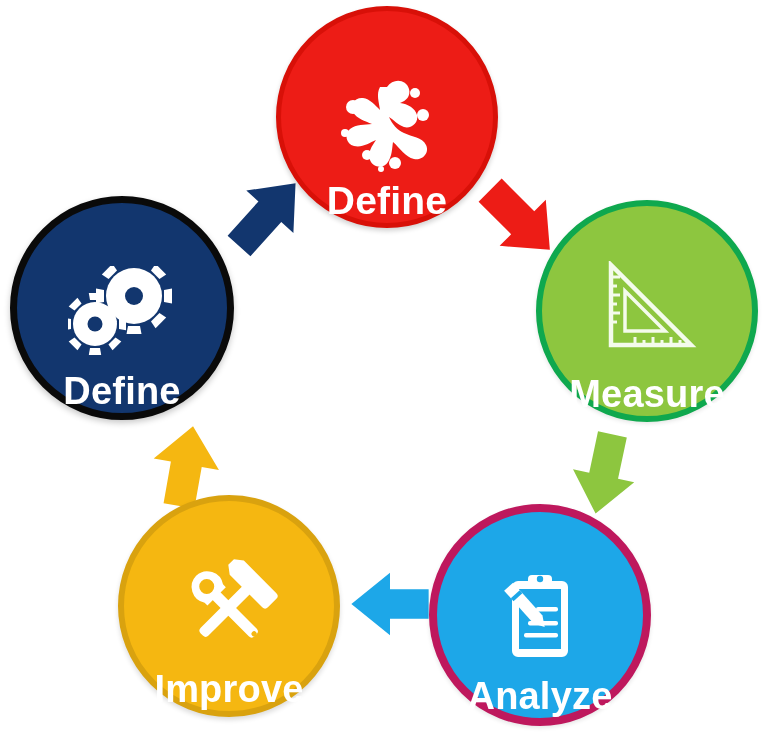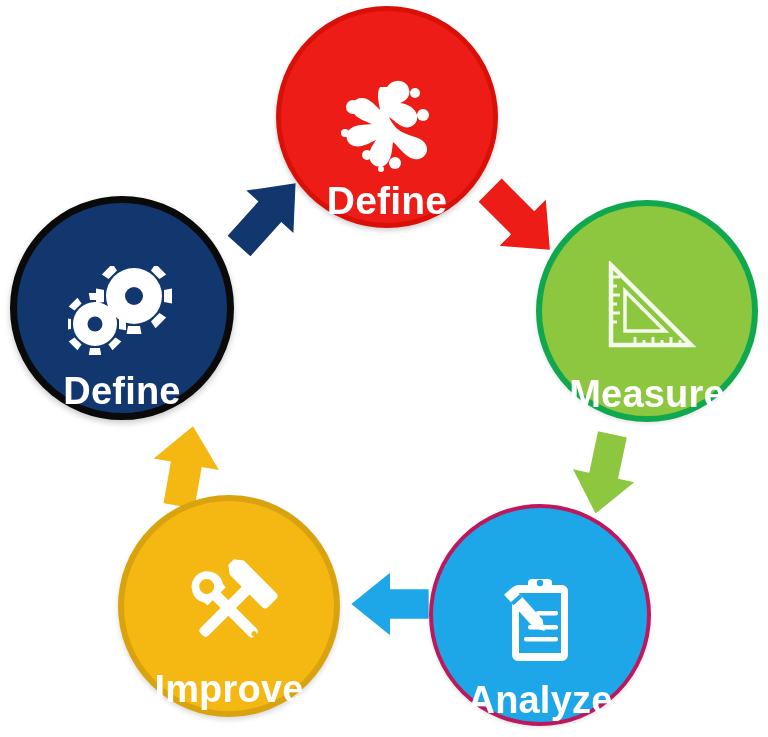--- a/index.html
+++ b/index.html
@@ -46,21 +46,21 @@
     left:536px;top:200px;width:222px;height:222px;
     background:#8DC63F;
     border:6px solid #0FA84E;
     box-shadow:0 2px 4px rgba(0,0,0,.10);
   }
   #node-measure .label{font-size:38px;margin-top:20px;}
 
   #node-analyze{
     left:429px;top:504px;width:222px;height:222px;
     background:#1DA7E8;
-    border:4px solid #be185d;
+    border:8px solid #be185d;
     box-shadow:0 2px 4px rgba(0,0,0,.10);
   }
   #node-analyze .label{font-size:38px;margin-top:10px;}
 
   #node-improve{
     left:118px;top:495px;width:222px;height:222px;
     background:#F5B711;
     border:6px solid #D9A20F;
     box-shadow:0 3px 5px rgba(0,0,0,.14);
   }

